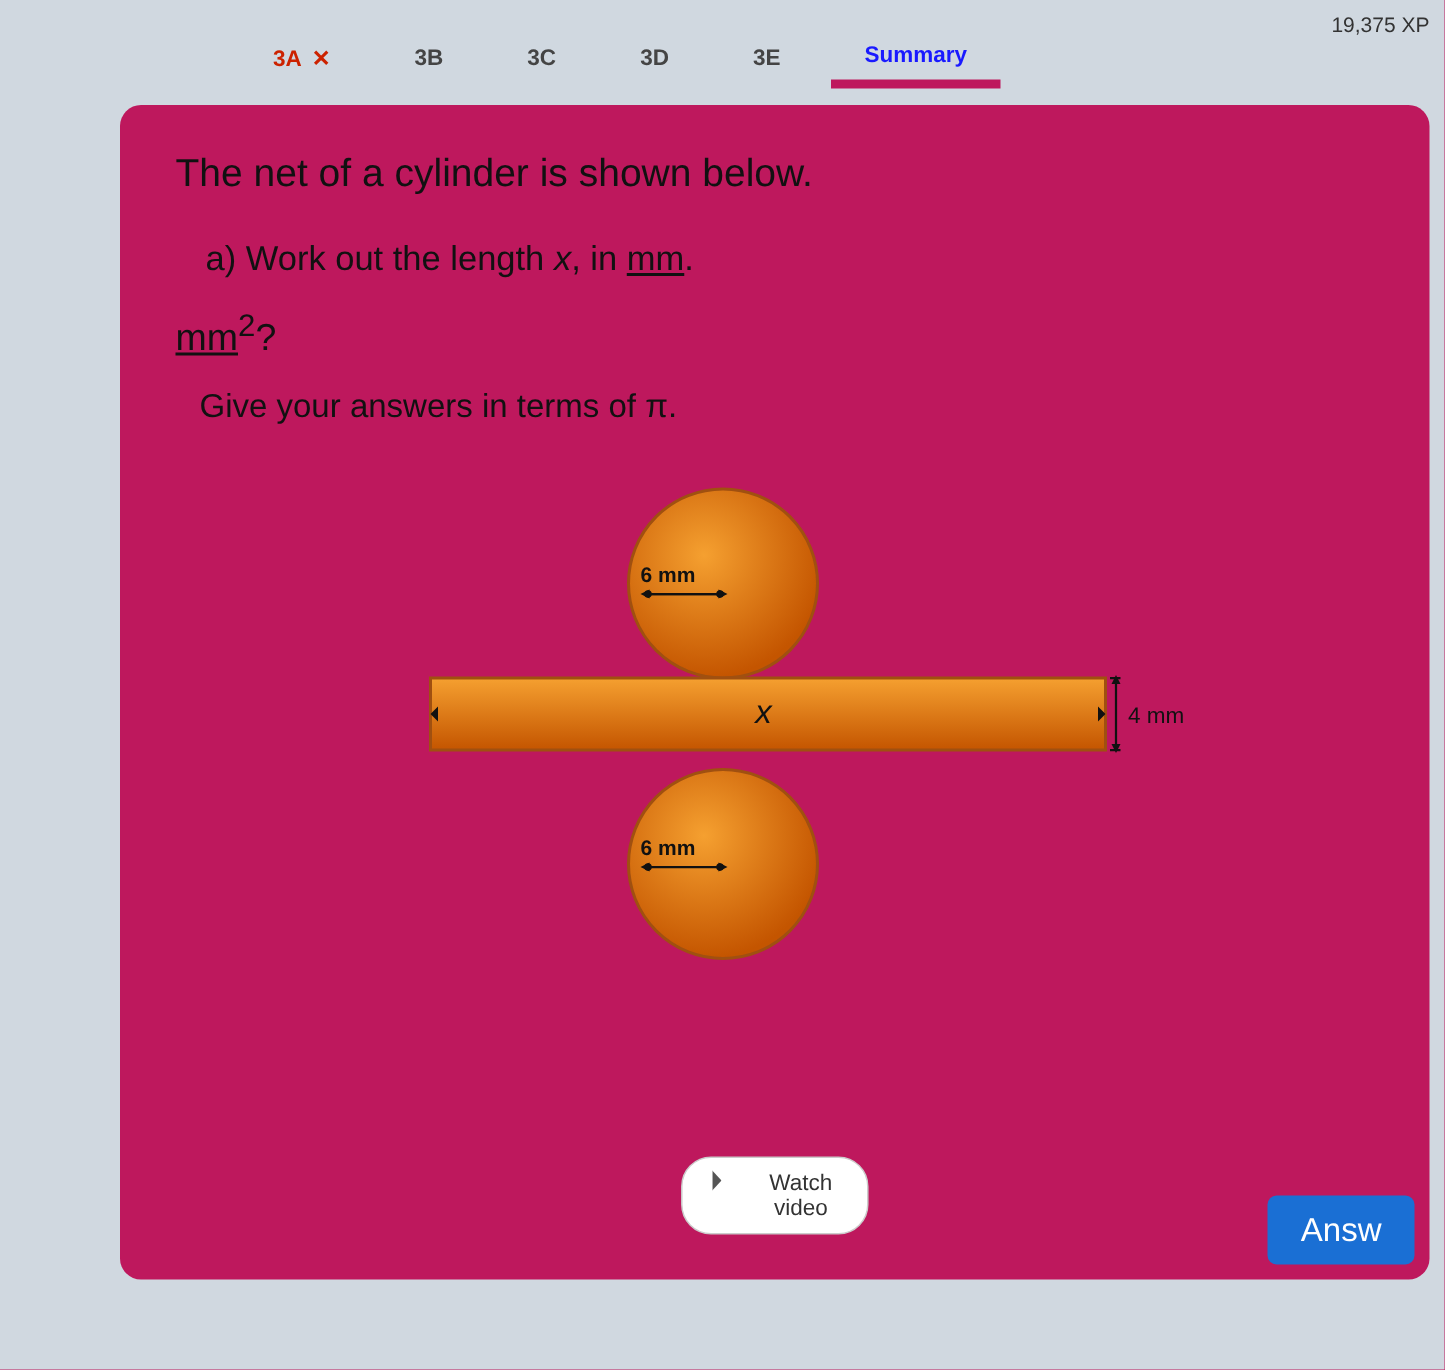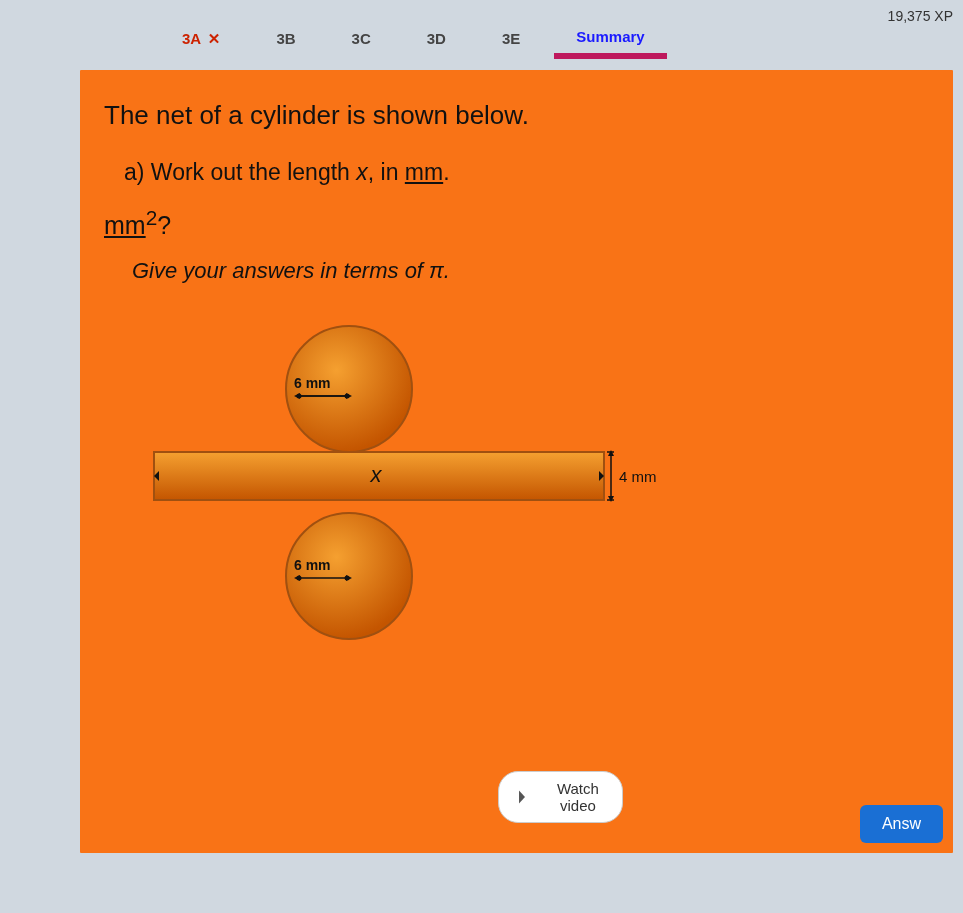--- a/index.html
+++ b/index.html
@@ -55,23 +55,23 @@
       font-weight: 600;
       border-bottom: 6px solid #be185d;
     }
 
     .main-content {
       position: absolute;
       top: 70px;
       left: 80px;
       right: 10px;
       bottom: 60px;
-      background: #f97316;
-      border-radius: 1px;
-      padding: 30px 24px;
+      background: #be185d;
+      border-radius: 14px;
+      padding: 30px 37px;
     }
 
     .question-title {
       font-size: 26px;
       font-weight: 400;
       color: #111;
       margin-bottom: 28px;
     }
 
     .question-part {
@@ -86,60 +86,58 @@
       text-align: left;
       font-size: 25px;
       color: #111;
       margin-bottom: 18px;
     }
 
     .give-answer {
       font-size: 22px;
       color: #111;
       margin-bottom: 30px;
-      margin-left: 28px;
-      font-style: italic;
+      margin-left: 16px;
     }
 
     .diagram-area {
       display: flex;
-      justify-content: flex-start;
+      justify-content: center;
       align-items: center;
       margin-top: 10px;
       position: relative;
     }
 
     .watch-video-btn {
       position: absolute;
       bottom: 10px;
       left: 50%;
       transform: translateX(-50%);
       background: #fff;
       border: 1px solid #ccc;
       border-radius: 20px;
       padding: 8px 20px;
       font-size: 15px;
       display: flex;
-      align-items: center;
+      align-items: flex-start;
       gap: 20px;
       cursor: pointer;
       color: #333;
-      margin-left: 44px;
     }
 
     .answer-btn {
       position: absolute;
       bottom: 10px;
       right: 10px;
       background: #1a6fd4;
       color: white;
       border: none;
       border-radius: 6px;
       padding: 10px 22px;
-      font-size: 16px;
+      font-size: 22px;
       cursor: pointer;
       font-weight: 500;
     }
 
     
     .diagram-svg {
       width: 560px;
       height: 350px;
     }
 

